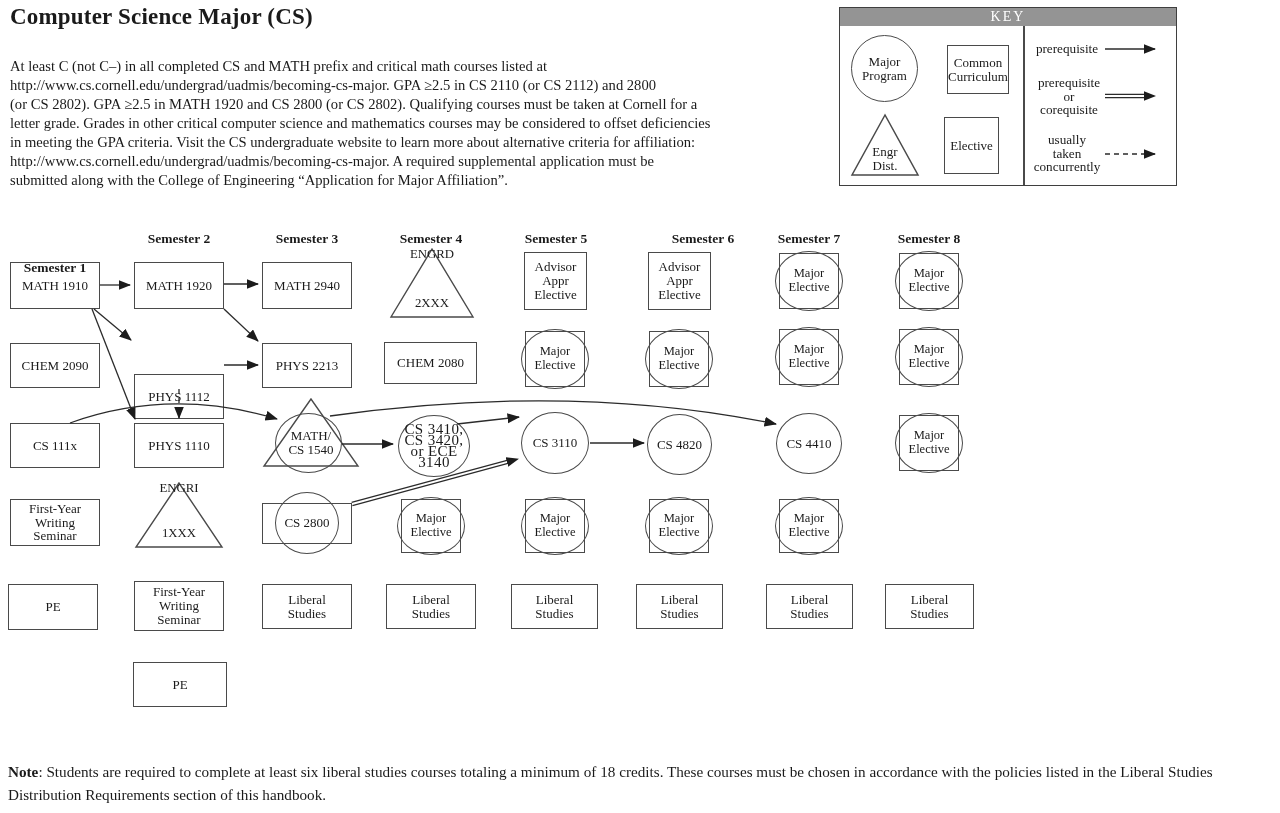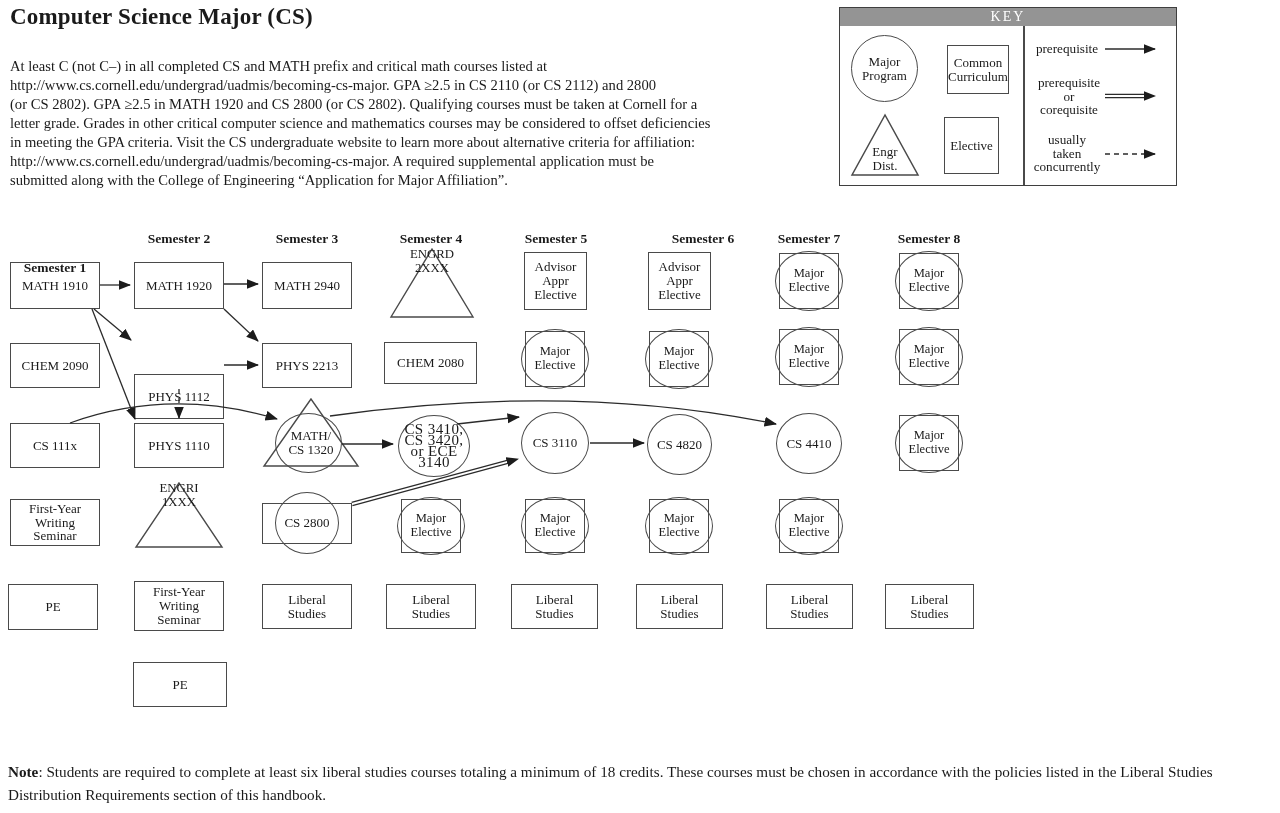--- a/index.html
+++ b/index.html
@@ -23,21 +23,21 @@
   .legend-row-label{position:absolute;font-size:13.2px;line-height:13.5px;text-align:center;white-space:pre-line;}
   .legend-arrow{position:absolute;}
   
   .sem-header{position:absolute;transform:translateX(-50%);font-size:13.5px;font-weight:bold;white-space:nowrap;}
   .node{position:absolute;z-index:2;}
   .node .shp{position:absolute;box-sizing:border-box;border:1.4px solid #4a4a4a;background:transparent;}
   .node .ell{border-radius:50%;}
   .node svg{position:absolute;left:0;top:0;overflow:visible;}
   .lbl{position:absolute;left:0;right:0;top:0;bottom:0;display:flex;flex-direction:column;
        align-items:center;justify-content:center;font-size:13px;line-height:13.8px;text-align:center;z-index:3;}
-  .node.shape-triangle .lbl{justify-content:flex-start;padding-bottom:7px;font-size:12.8px;}
+  .node.shape-triangle .lbl{justify-content:space-between;padding-bottom:7px;font-size:12.8px;}
   .node.me .lbl{font-size:12.5px;}
   .node.sm .lbl{font-size:15px;line-height:11.2px;letter-spacing:.4px;}
   #edge-layer{position:absolute;left:0;top:0;z-index:4;pointer-events:none;}
   .eline{fill:none;stroke:#2b2b2b;stroke-width:1.3;}
   .dash{stroke-dasharray:5,4;}
   .ghost{fill:none;stroke:rgba(0,0,0,0);stroke-width:1;}
   #note{position:absolute;left:8px;top:760px;width:1266px;font-size:15.2px;line-height:23.2px;}
   #note b{font-weight:bold;}
 </style>
 </head>
@@ -234,21 +234,21 @@
           <div>PHYS 1110</div>
         </div>
       </div>
       <div class="node shape-triangle-circle" style="left: 263px; top: 398px; width: 96px; height: 77px;">
         <svg width="96" height="69">
           <polygon points="48,1 1,68 95,68" fill="none" stroke="#4a4a4a" stroke-width="1.4"></polygon>
         </svg>
         <div class="shp ell" style="position: absolute; left: 12px; top: 15px; width: 67px; height: 60px;"></div>
         <div class="lbl" style="top: 15px; height: 60px; bottom: auto;">
           <div>MATH/</div>
-          <div>CS 1320</div>
+          <div>CS 1540</div>
         </div>
       </div>
       <div class="node shape-circle sm" style="left: 398px; top: 415px; width: 72px; height: 62px;">
         <div class="shp ell" style="inset: 0px; position: absolute;"></div>
         <div class="lbl">
           <div>CS 3410,</div>
           <div>CS 3420,</div>
           <div>or ECE</div>
           <div>3140</div>
         </div>

